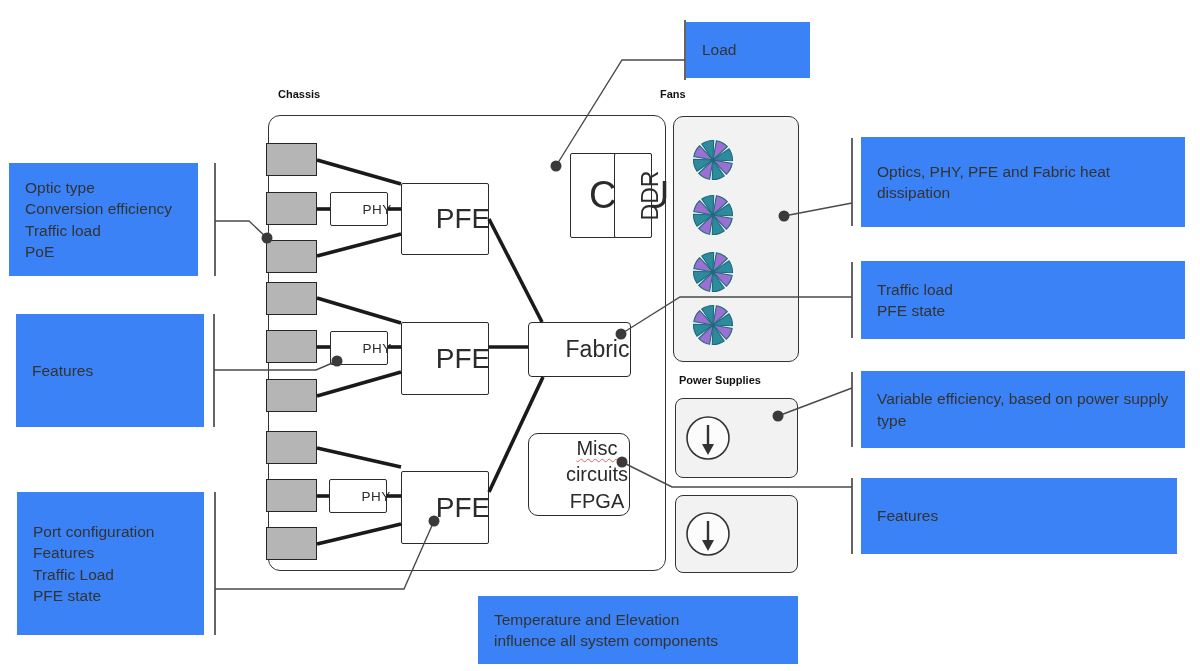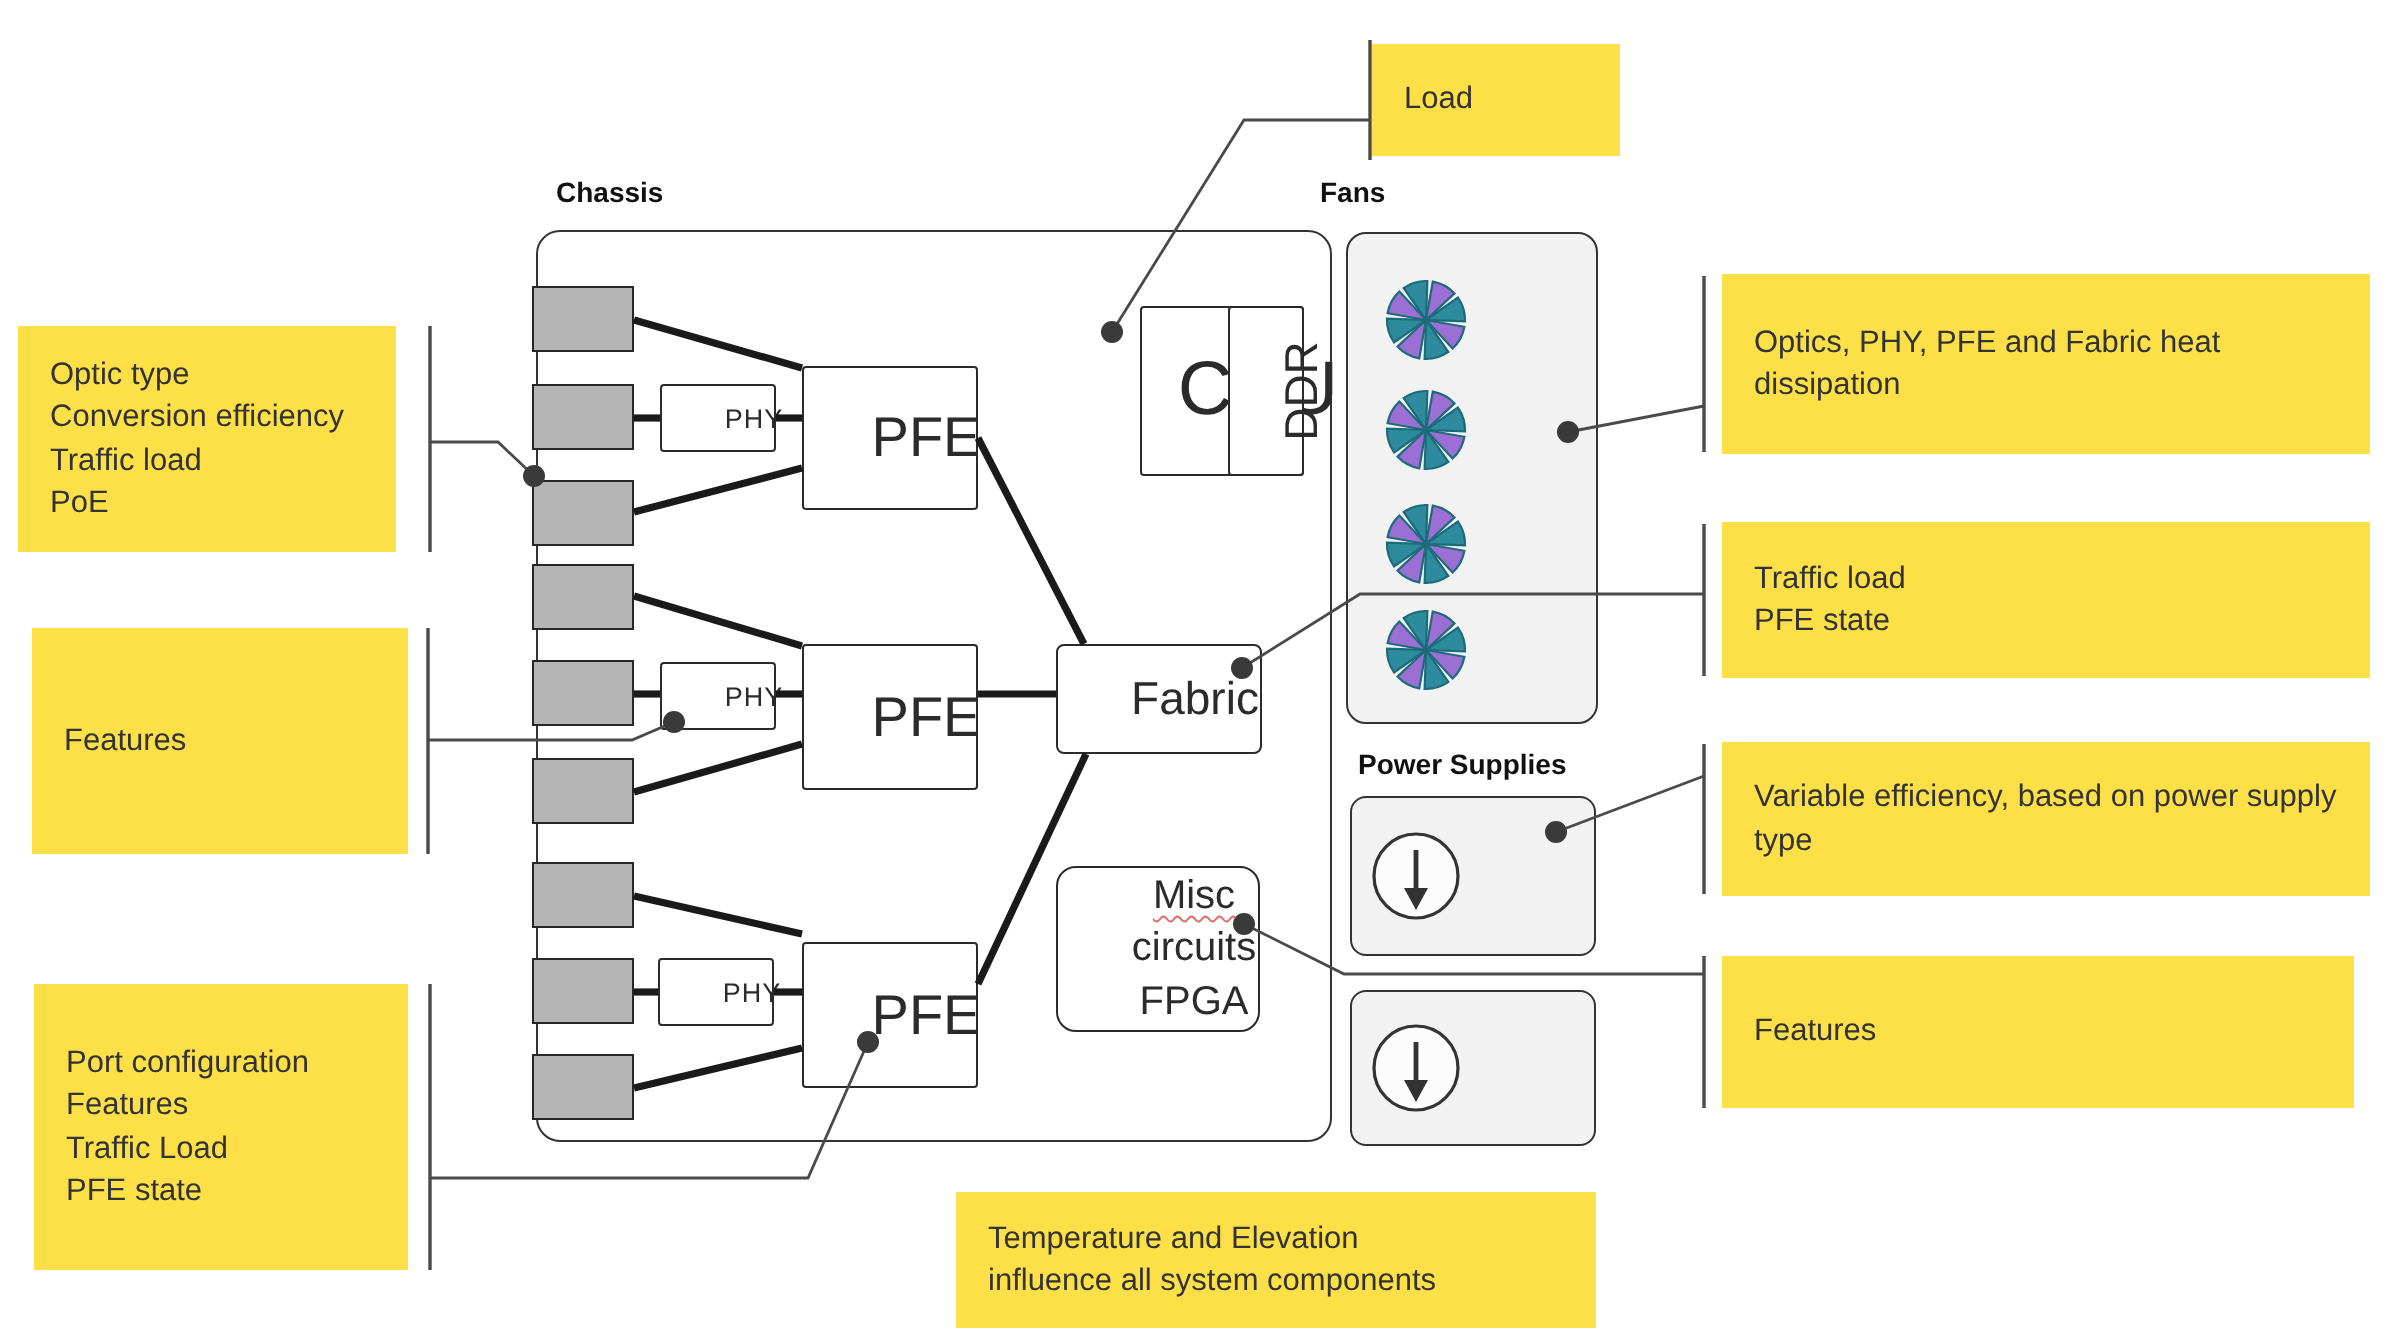--- a/index.html
+++ b/index.html
@@ -3,26 +3,26 @@
 <meta charset="utf-8">
 <style>
   html,body{margin:0;padding:0;background:#ffffff;}
   .canvas{
     position:relative;width:1200px;height:671px;background:#ffffff;overflow:hidden;
     font-family:"Liberation Sans","DejaVu Sans",sans-serif;color:#2e2e2e;
   }
   .abs{position:absolute;box-sizing:border-box;}
   
   .annotation{
-    background:#fde047;display:flex;align-items:center;
+    background:#3b82f6;display:flex;align-items:center;
     padding:16px 16px;font-size:15.5px;line-height:1.38;
     white-space:pre-line;color:#333;z-index:1;
   }
   
-  .panel-label{font-weight:bold;font-size:14px;color:#111;z-index:2;}
+  .panel-label{font-weight:bold;font-size:11px;color:#111;z-index:2;}
   
   .chassis{border:1.6px solid #333;border-radius:12px;background:#ffffff;z-index:1;}
   .panel{background:#f2f2f2;border:1.4px solid #333;border-radius:10px;z-index:1;}
   
   .comp{
     background:#ffffff;border:1.6px solid #2b2b2b;display:flex;align-items:center;
     justify-content:center;color:#2b2b2b;z-index:2;border-radius:2px;text-align:center;padding-left:36px;
   }
   .comp.rounded{border-radius:10px;}
   .comp.slight{border-radius:4px;}

